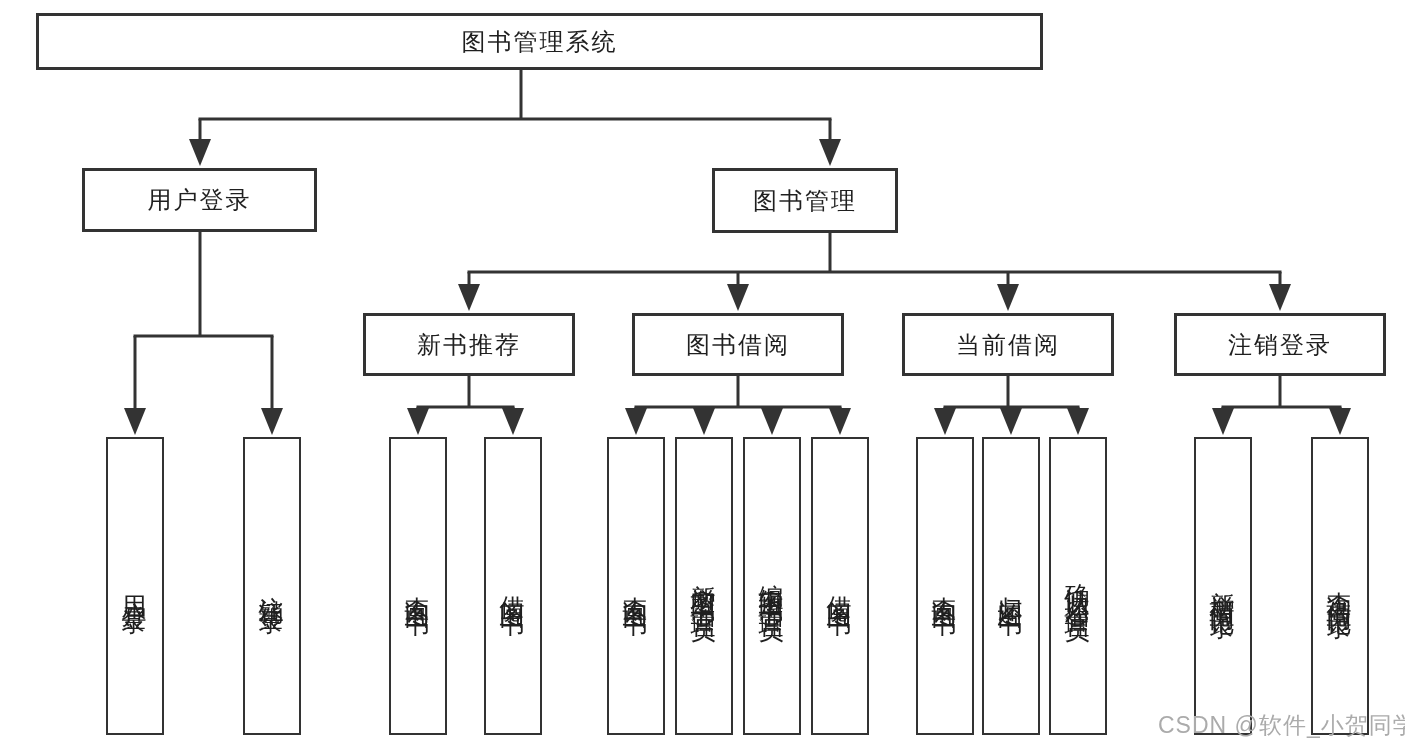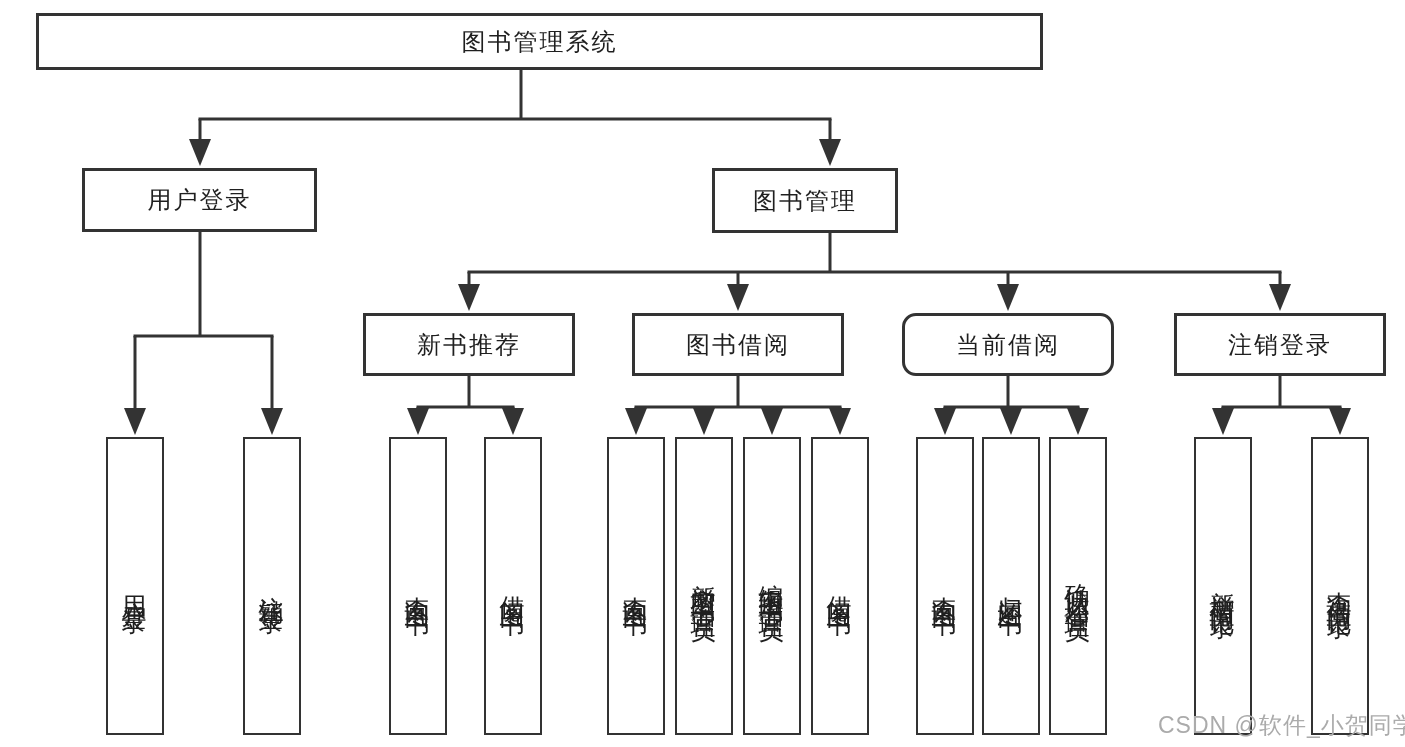--- a/index.html
+++ b/index.html
@@ -150,21 +150,21 @@
     </g>
   </svg>
 
   <div class="node" style="left:16px; top:13px; width:1007px; height:57px;margin-left:20px;">图书管理系统</div>
 
   <div class="node" style="left:82px; top:168px; width:235px; height:64px;">用户登录</div>
   <div class="node" style="left:712px; top:168px; width:186px; height:65px;">图书管理</div>
 
   <div class="node" style="left:363px; top:313px; width:212px; height:63px;text-align:right;">新书推荐</div>
   <div class="node" style="left:632px; top:313px; width:212px; height:63px;">图书借阅</div>
-  <div class="node" style="left:902px; top:313px; width:212px; height:63px;border-radius:14px;">当前借阅</div>
+  <div class="node" style="left:902px; top:313px; width:212px; height:63px;">当前借阅</div>
   <div class="node" style="left:1174px; top:313px; width:212px; height:63px;">注销登录</div>
 
   <div class="node leaf" style="left:106px; top:437px; width:58px; height:298px;">用户登录</div>
   <div class="node leaf" style="left:243px; top:437px; width:58px; height:298px;">注销登录</div>
 
   <div class="node leaf" style="left:389px; top:437px; width:58px; height:298px;">查询图书</div>
   <div class="node leaf" style="left:484px; top:437px; width:58px; height:298px;">借阅图书</div>
 
   <div class="node leaf" style="left:607px; top:437px; width:58px; height:298px;">查询图书</div>
   <div class="node leaf" style="left:675px; top:437px; width:58px; height:298px;">新增图书（管理员）</div>

